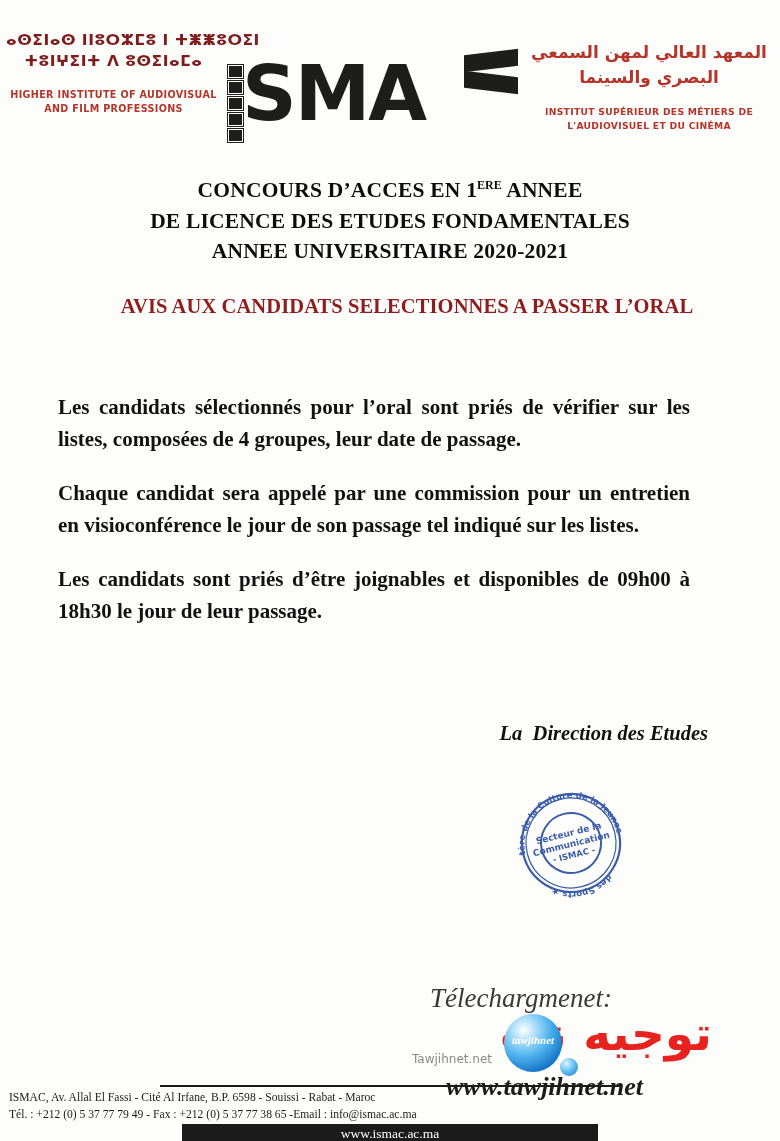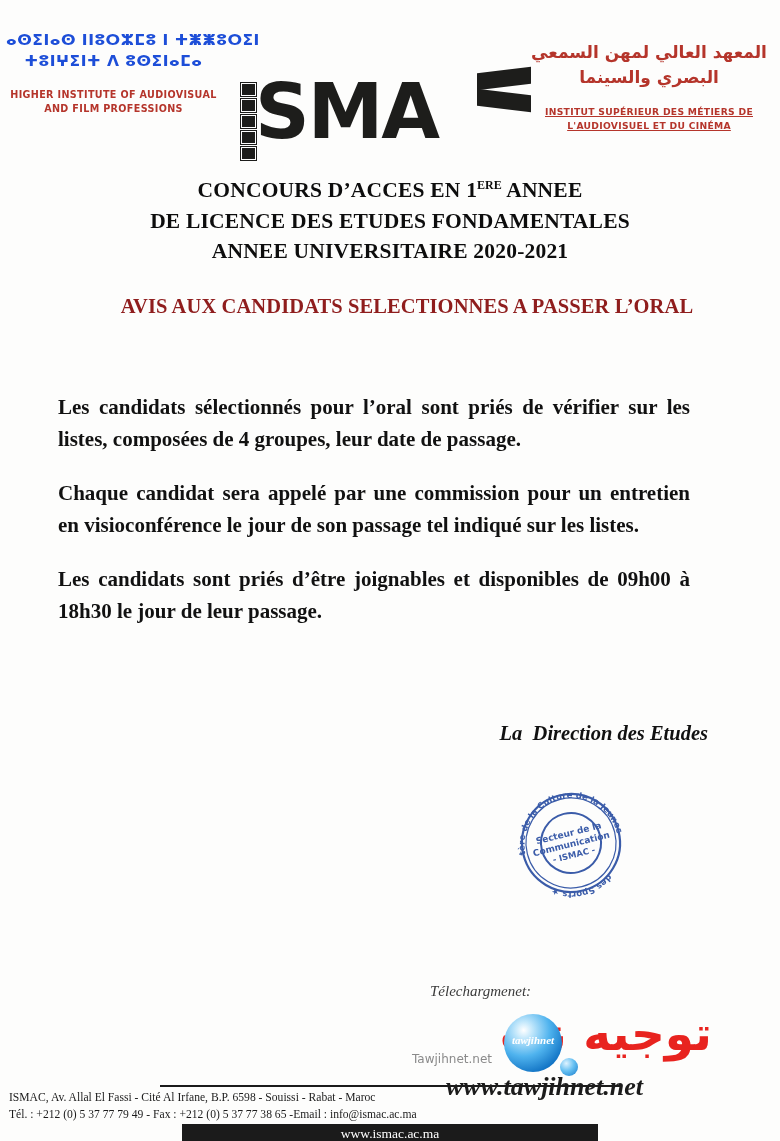--- a/index.html
+++ b/index.html
@@ -33,21 +33,21 @@
   }
 
   .hdr-left {
     position: absolute;
     left: 6px;
     top: 8px;
     width: 215px;
     text-align: center;
   }
   .tifinagh {
-    color: #1d4ed8;
+    color: #7f1d1d;
     font-family: "DejaVu Sans", sans-serif;
     font-size: 15.5px;
     font-weight: 700;
     letter-spacing: 0.5px;
     line-height: 1.35;
     white-space: nowrap;
   }
   .tifinagh .l2 { font-size: 15.5px; }
   .hdr-left-sub {
     margin-top: 16px;
@@ -75,31 +75,29 @@
     line-height: 1.45;
   }
   .hdr-right-sub {
     margin-top: 16px;
     color: #b5352b;
     font-family: "DejaVu Sans", sans-serif;
     font-size: 9.2px;
     font-weight: 700;
     letter-spacing: 0.3px;
     line-height: 1.5;
-    text-decoration: underline;
   }
 
   
   .logo {
     position: absolute;
-    left: 237px;
+    left: 224px;
     top: 28px;
     width: 300px;
     height: 92px;
-    margin-top: 18px;
   }
   .film-dots {
     position: absolute;
     left: 4px;
     top: 15px;
     display: flex;
     flex-direction: column;
     gap: 3px;
   }
   .film-dots span {
@@ -218,21 +216,21 @@
     font-weight: 700;
   }
 
   
   .dl-label {
     position: absolute;
     top: 983px;
     left: 430px;
     font-family: "Liberation Serif", serif;
     font-style: italic;
-    font-size: 15px;
+    font-size: 27px;
     color: #3a3a3a;
   }
   .tawjih-logo {
     position: absolute;
     top: 1012px;
     left: 412px;
     width: 300px;
     height: 68px;
   }
   .tawjih-ar {

